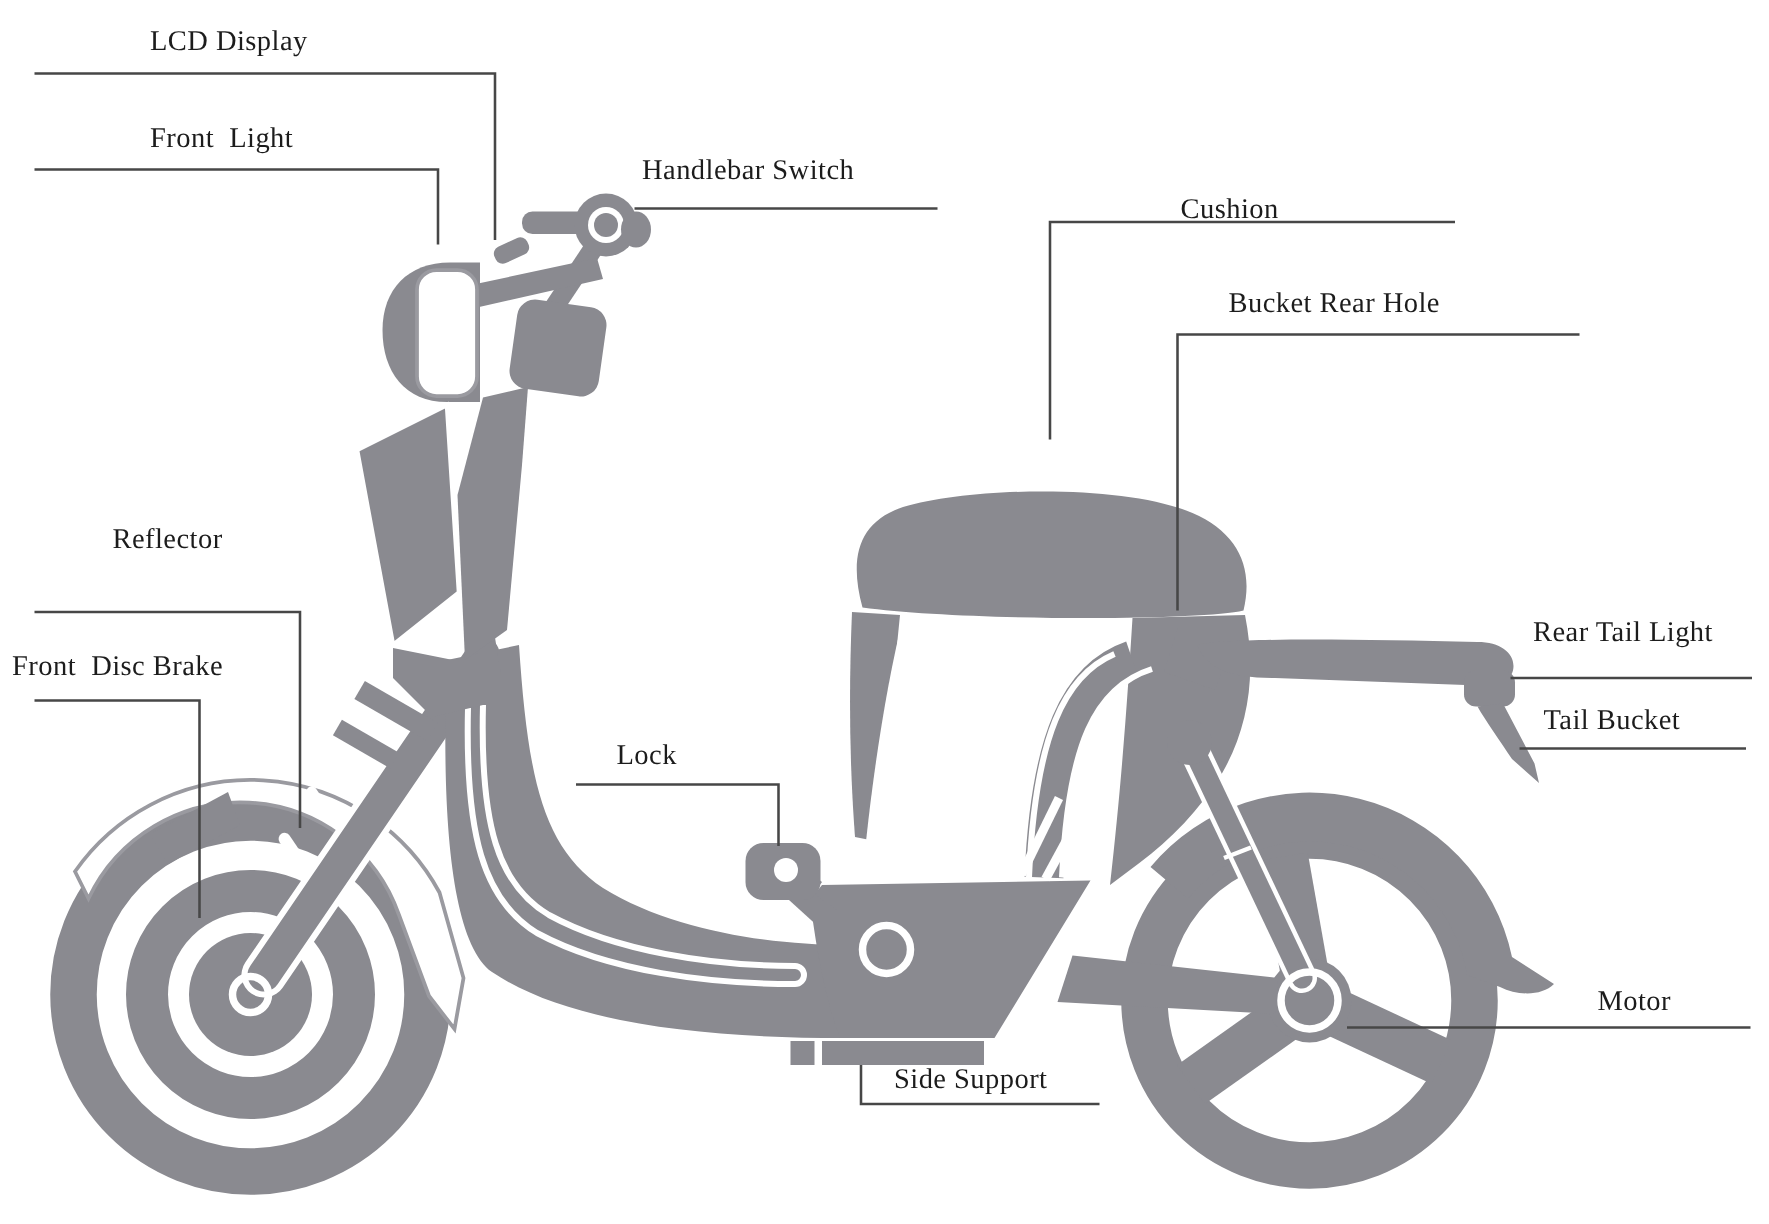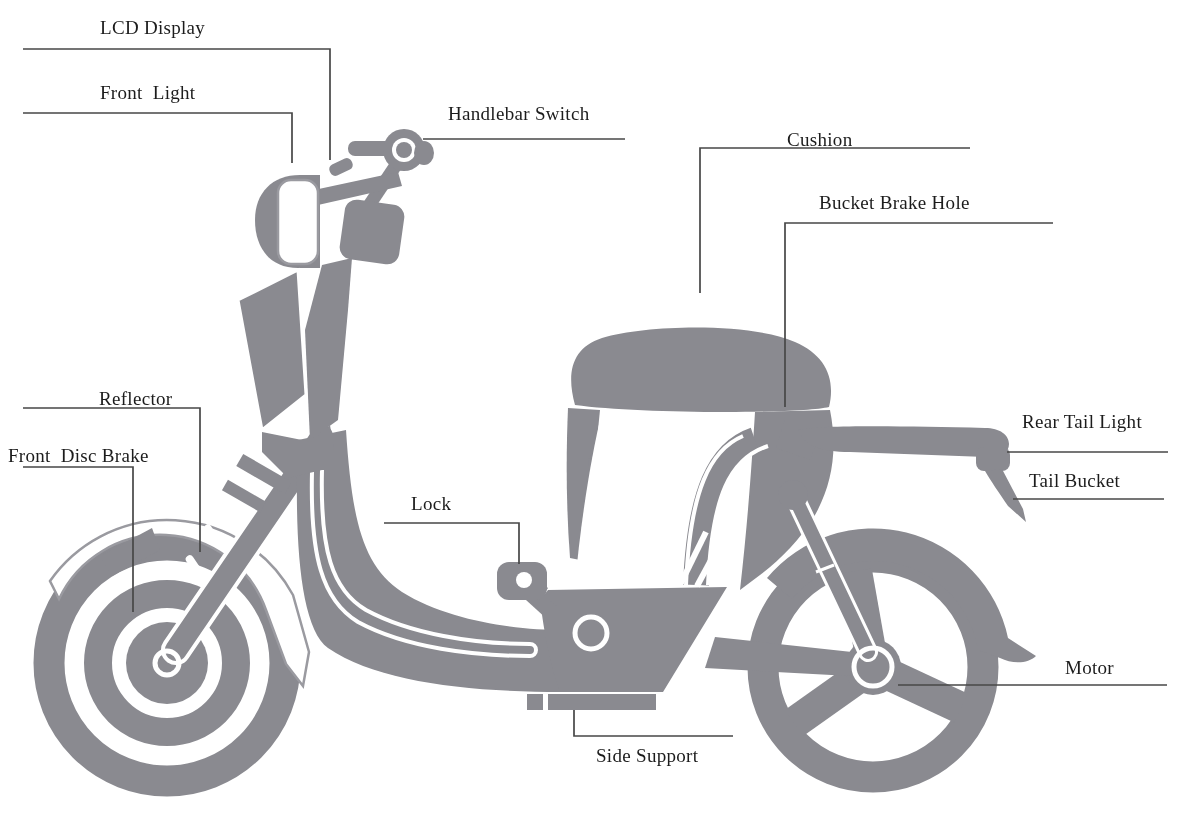--- a/index.html
+++ b/index.html
@@ -162,24 +162,24 @@
       <path class="leader" d="M384,523 L519,523 L519,564"></path>
       <path class="leader" d="M1007,452 L1168,452"></path>
       <path class="leader" d="M1013,499 L1164,499"></path>
       <path class="leader" d="M898,685 L1167,685"></path>
       <path class="leader" d="M574,710 L574,736 L733,736"></path>
     </g>
   </svg>
 
   <div class="label" style="left:100px;top:18px;">LCD Display</div>
   <div class="label" style="left:100px;top:83px;">Front  Light</div>
-  <div class="label" style="left:428px;top:104px;margin-left:20px;">Handlebar Switch</div>
+  <div class="label" style="left:428px;top:104px;">Handlebar Switch</div>
   <div class="label" style="left:787px;top:112px;margin-top:18px;">Cushion</div>
-  <div class="label" style="left:819px;top:193px;">Bucket Brake Hole</div>
-  <div class="label" style="left:75px;top:389px;margin-left:24px;">Reflector</div>
-  <div class="label" style="left:8px;top:446px;">Front  Disc Brake</div>
+  <div class="label" style="left:819px;top:193px;">Bucket Rear Hole</div>
+  <div class="label" style="left:75px;top:350px;">Reflector</div>
+  <div class="label" style="left:8px;top:435px;">Front  Disc Brake</div>
   <div class="label" style="left:411px;top:494px;">Lock</div>
   <div class="label" style="left:1022px;top:412px;">Rear Tail Light</div>
   <div class="label" style="left:1029px;top:471px;">Tail Bucket</div>
   <div class="label" style="left:1052px;top:658px;margin-left:13px;">Motor</div>
-  <div class="label" style="left:596px;top:710px;margin-top:36px;">Side Support</div>
+  <div class="label" style="left:596px;top:710px;">Side Support</div>
 
 </div>
 
 </body></html>

